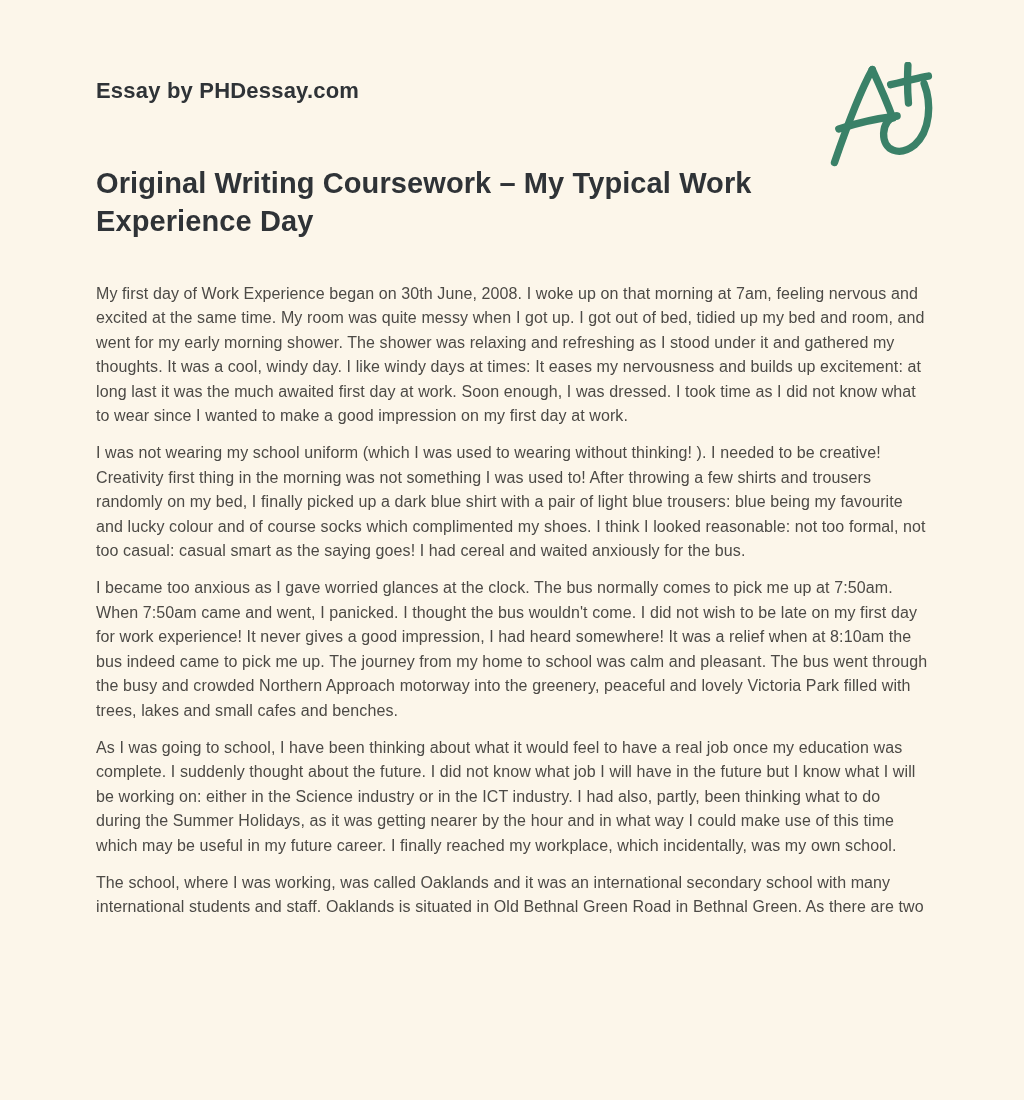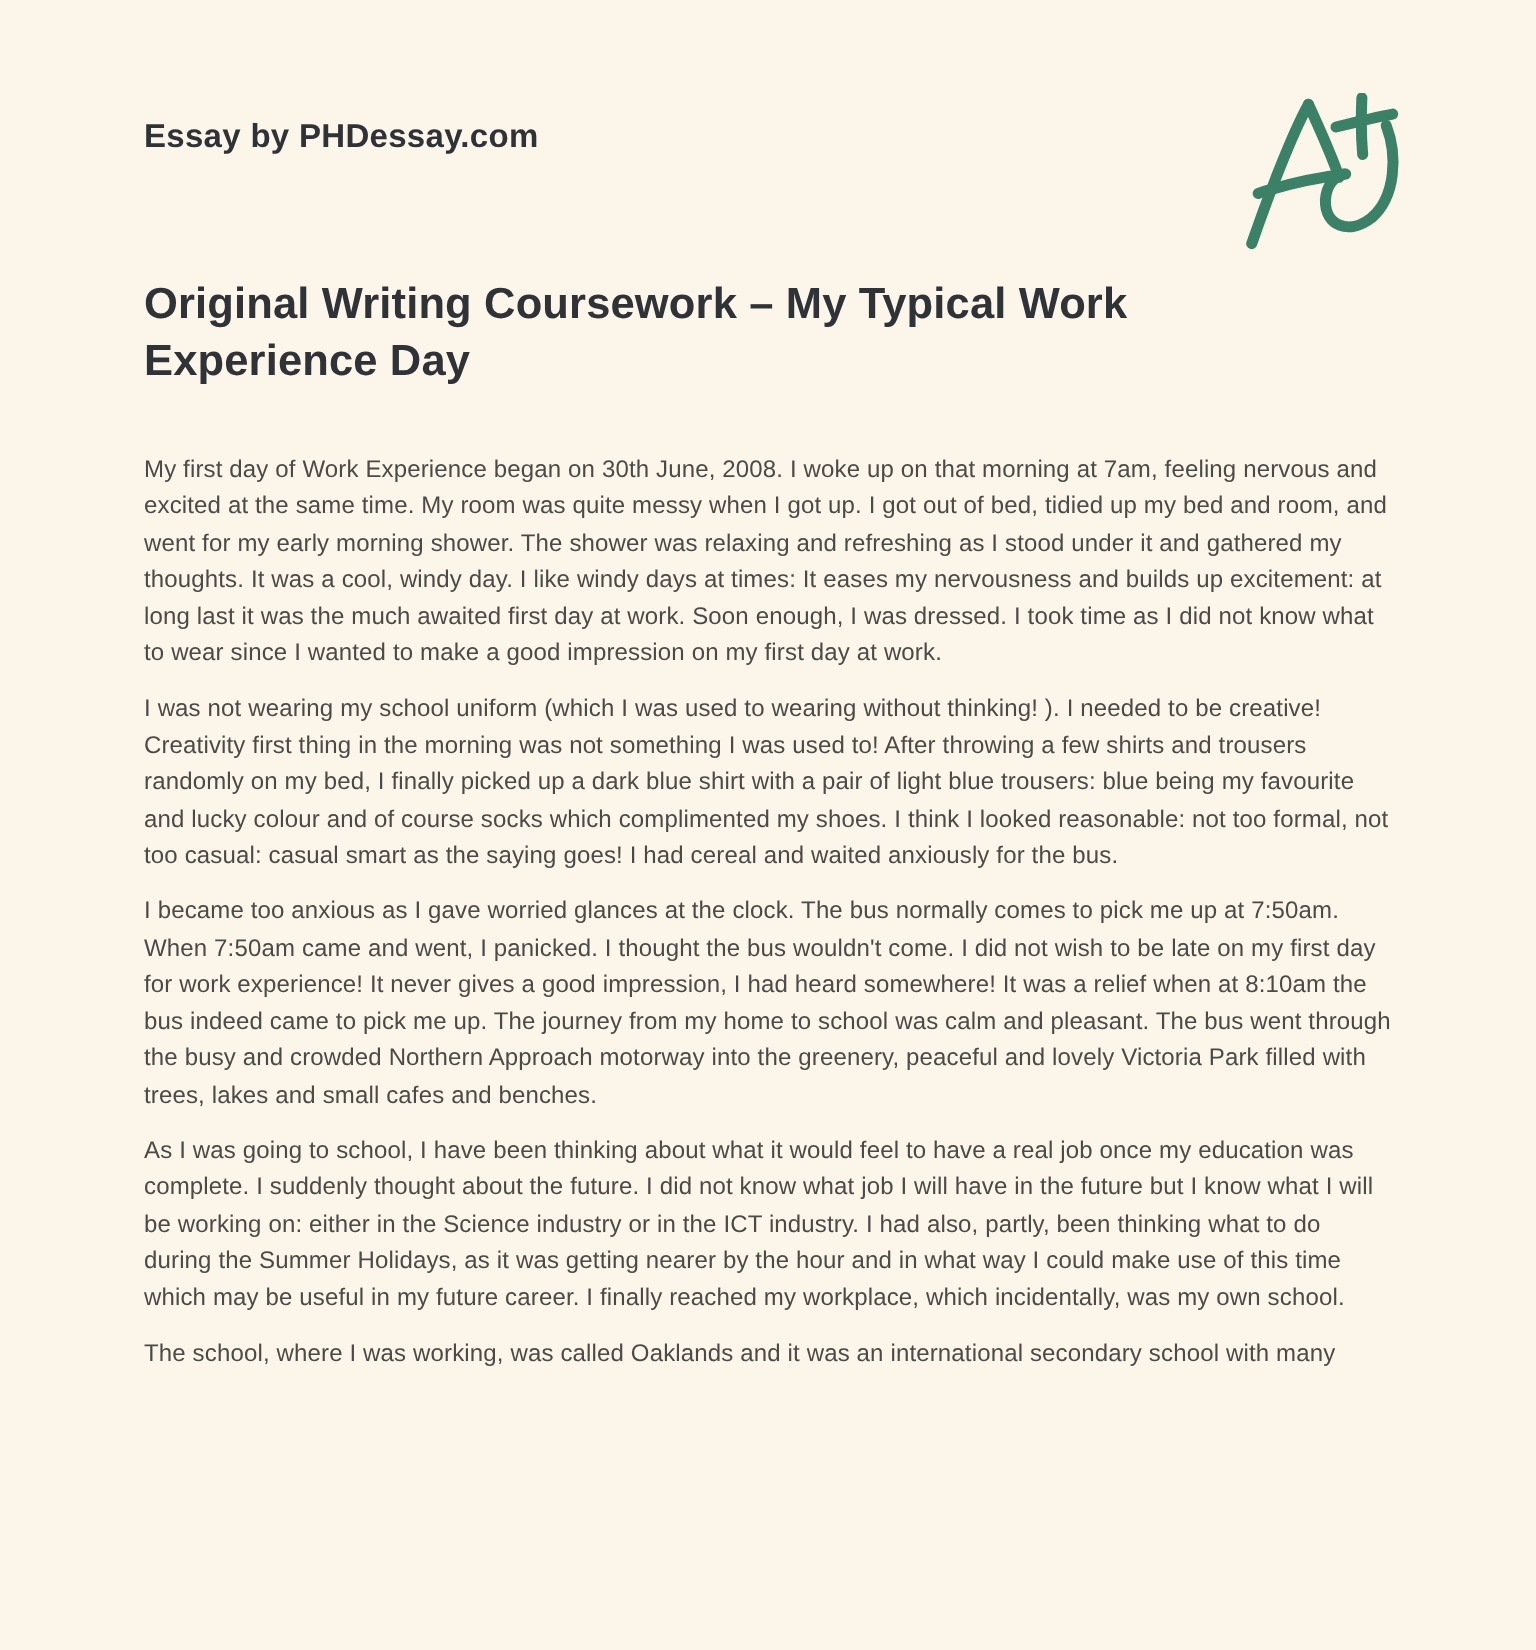--- a/index.html
+++ b/index.html
@@ -42,21 +42,21 @@
   }
   .logo {
     position: absolute;
     top: 62px;
     right: -10px;
     width: 112px;
     height: 108px;
   }
   .logo svg { width: 100%; height: 100%; }
   .title {
-    margin-top: 80px;
+    margin-top: 60px;
     max-width: 724px;
     font-size: 29px;
     line-height: 38px;
     font-weight: 700;
     color: #2f3337;
     letter-spacing: 0.1px;
   }
   .essay p {
     margin-top: 13px;
     font-size: 16px;

